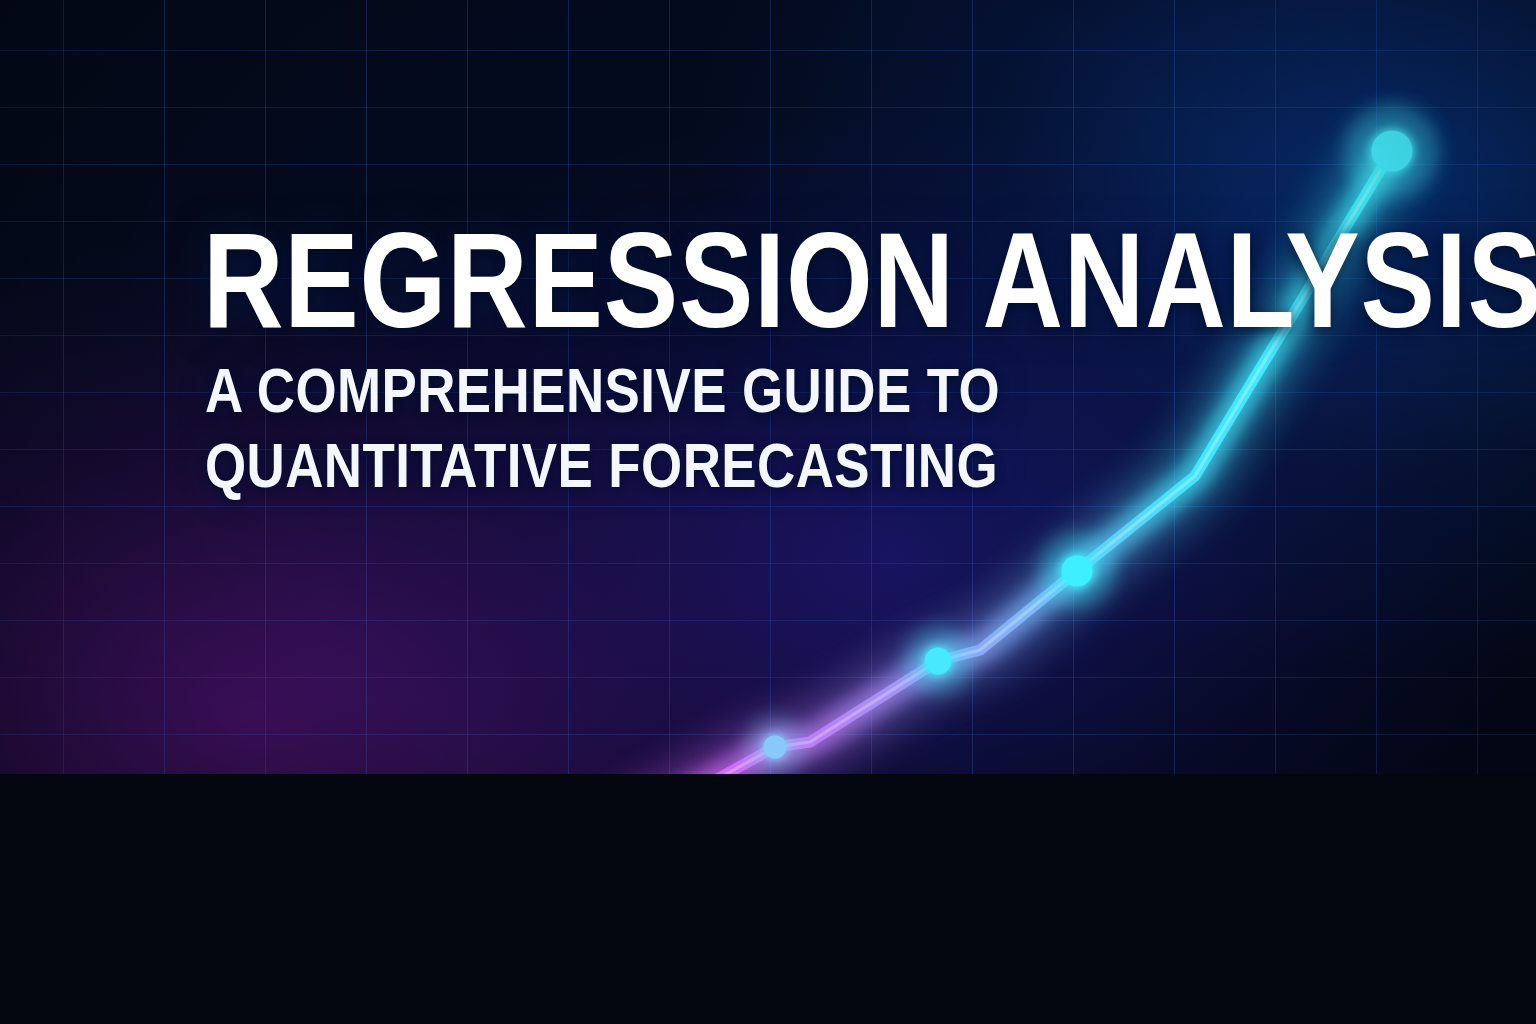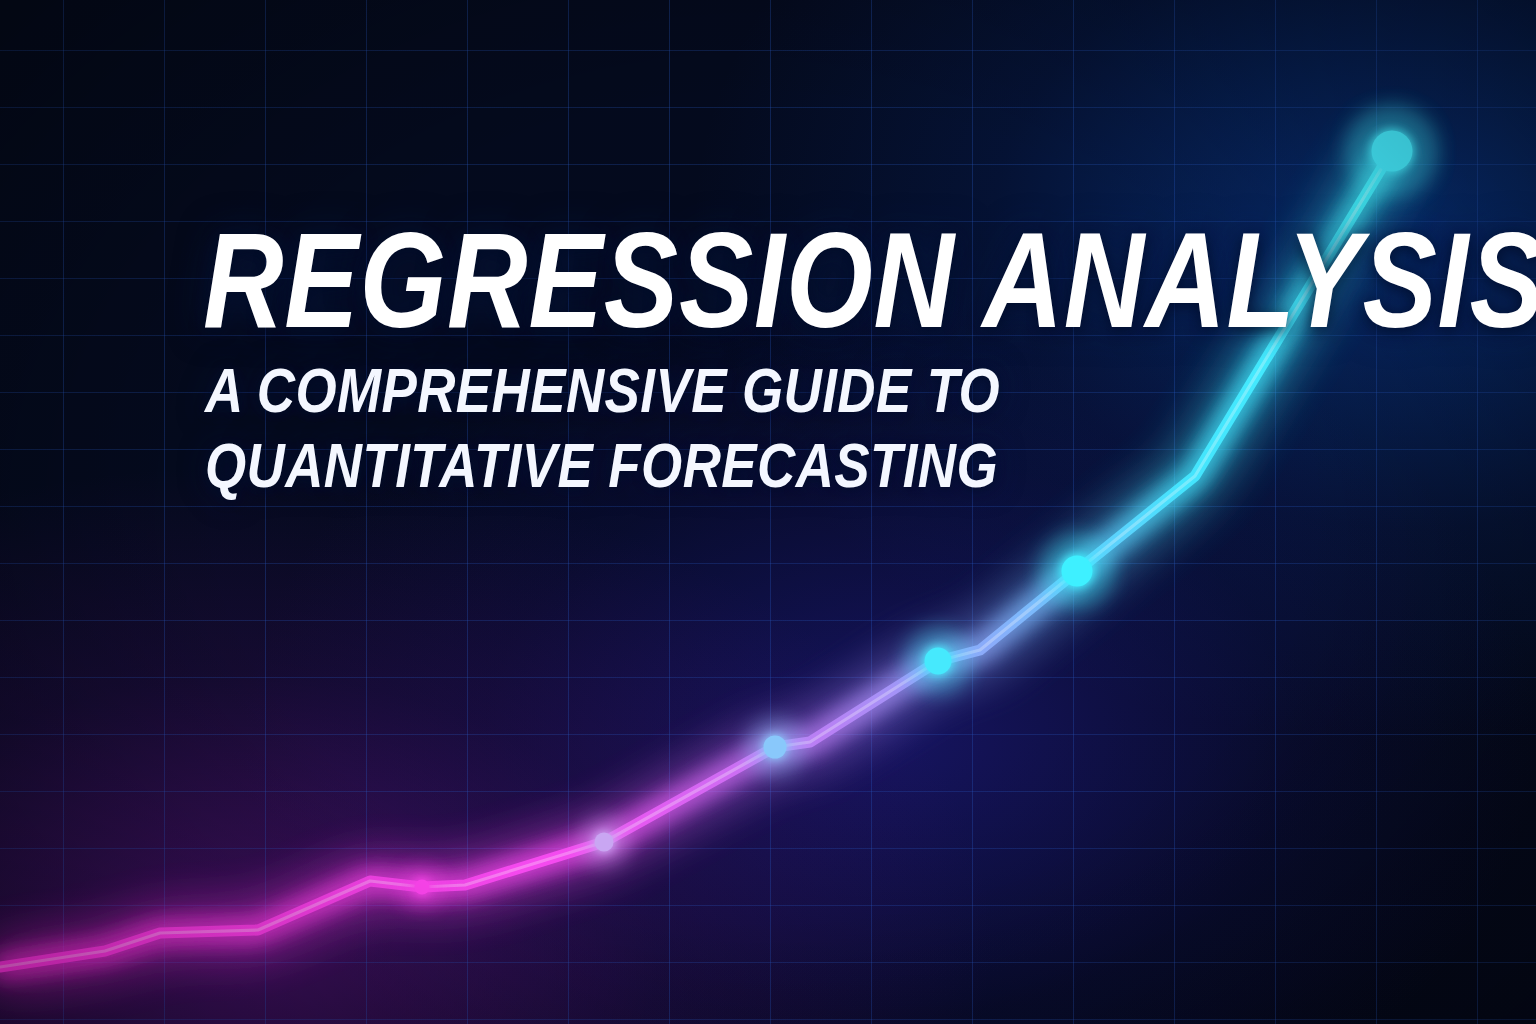--- a/index.html
+++ b/index.html
@@ -7,24 +7,23 @@
     margin: 0;
     padding: 0;
     background: #03060f;
   }
   body {
     font-family: "Liberation Sans", sans-serif;
   }
   #poster {
     position: relative;
     width: 1536px;
-    height: 1024px;
+    height: 774px;
     overflow: hidden;
     background: #050a18;
-    font-style: italic;
   }
 
   
   .bg-base {
     position: absolute;
     inset: 0;
     background:
       radial-gradient(ellipse 1100px 700px at 16% 92%, rgba(120, 20, 160, 0.50) 0%, rgba(80, 14, 120, 0.22) 38%, rgba(0,0,0,0) 68%),
       radial-gradient(ellipse 900px 620px at 58% 72%, rgba(46, 34, 190, 0.42) 0%, rgba(24, 20, 120, 0.18) 45%, rgba(0,0,0,0) 72%),
       radial-gradient(ellipse 1000px 720px at 92% 22%, rgba(10, 86, 210, 0.46) 0%, rgba(8, 50, 140, 0.20) 42%, rgba(0,0,0,0) 72%),

